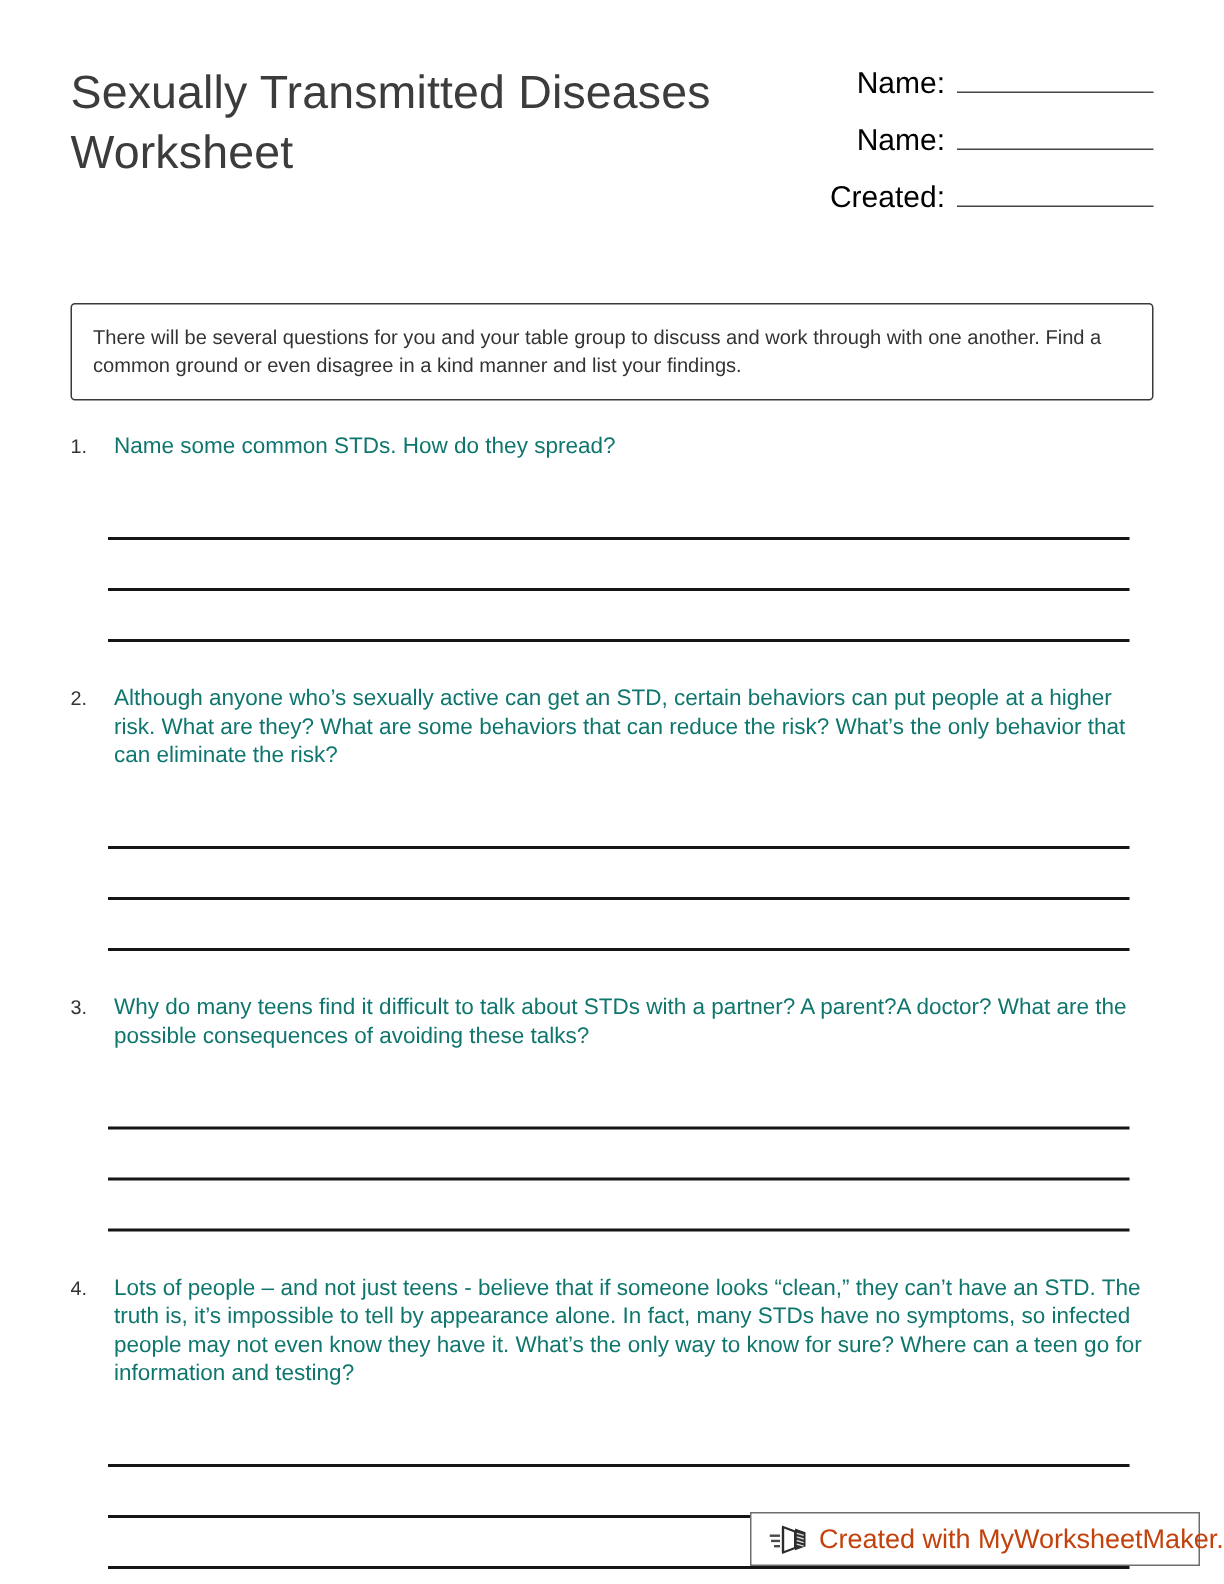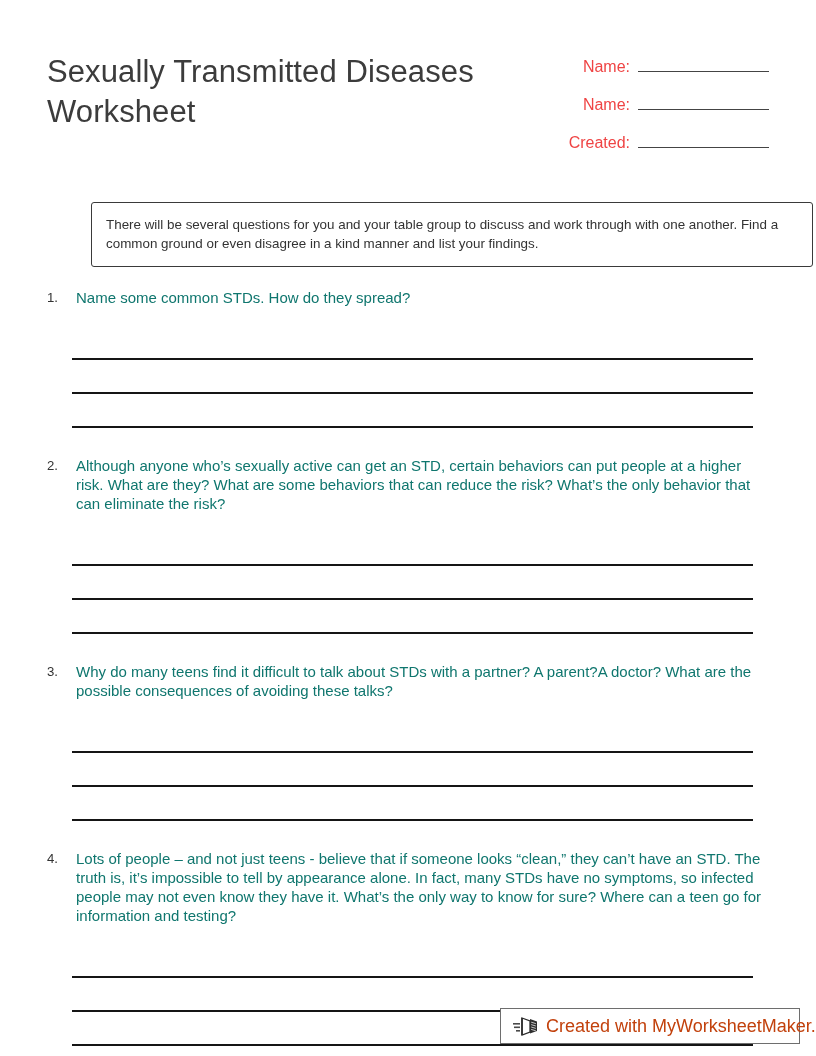--- a/index.html
+++ b/index.html
@@ -17,21 +17,21 @@
     height: 1056px;
     background: #ffffff;
     overflow: hidden;
     box-sizing: border-box;
   }
 
   
   .header {
     position: absolute;
     left: 47px;
-    top: 48px;
+    top: 38px;
     width: 722px;
     display: flex;
     align-items: flex-start;
     justify-content: space-between;
   }
   .title {
     font-size: 31px;
     line-height: 40px;
     font-weight: 400;
     color: #3c3c3c;
@@ -46,22 +46,22 @@
     flex: 0 0 auto;
   }
   .field-row {
     display: flex;
     align-items: baseline;
     justify-content: flex-end;
     margin-bottom: 15px;
     height: 23px;
   }
   .field-label {
-    font-size: 16px;
-    color: #ef4444;
+    font-size: 20px;
+    color: #000000;
     white-space: nowrap;
     padding-right: 8px;
   }
   .field-line {
     width: 131px;
     border-bottom: 1.6px solid #444444;
     height: 17px;
     flex: 0 0 auto;
   }
 
@@ -71,21 +71,20 @@
     left: 47px;
     top: 202px;
     width: 722px;
     box-sizing: border-box;
     border: 1.3px solid #3a3a3a;
     border-radius: 3px;
     padding: 12px 14px 13px 14px;
     font-size: 13.4px;
     line-height: 19px;
     color: #333333;
-    margin-left: 44px;
   }
 
   
   .questions {
     position: absolute;
     left: 47px;
     top: 288px;
     width: 722px;
   }
   .question {

